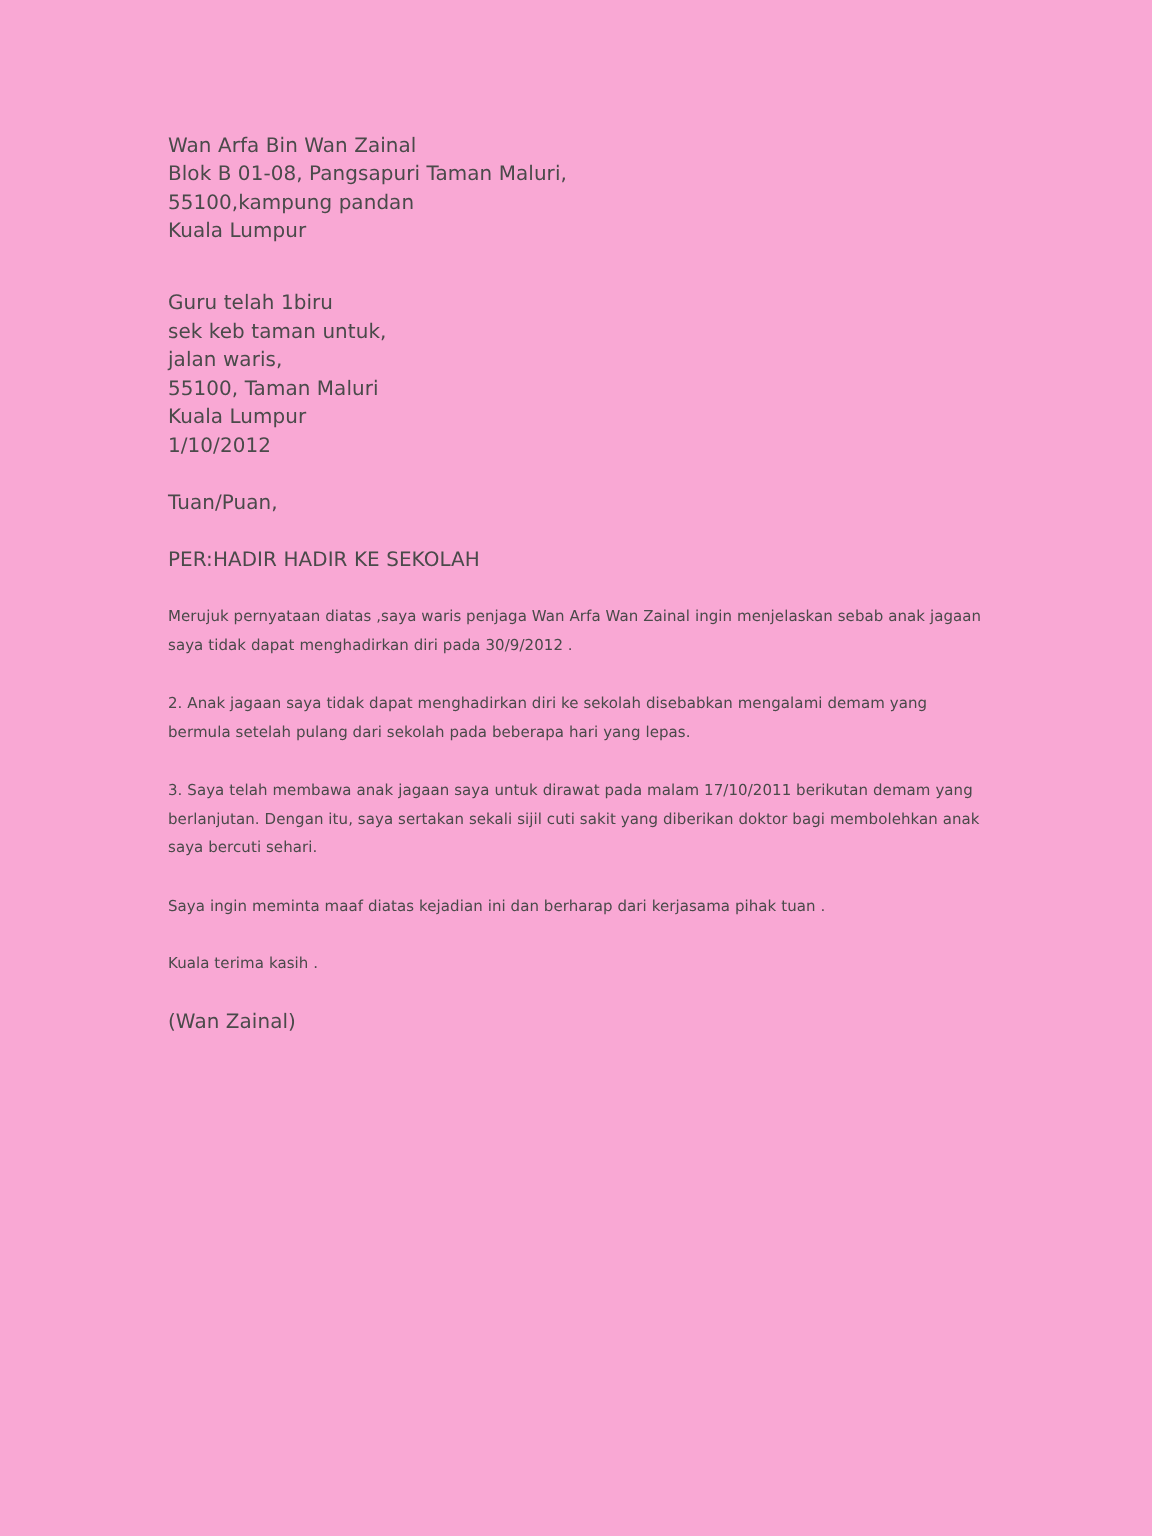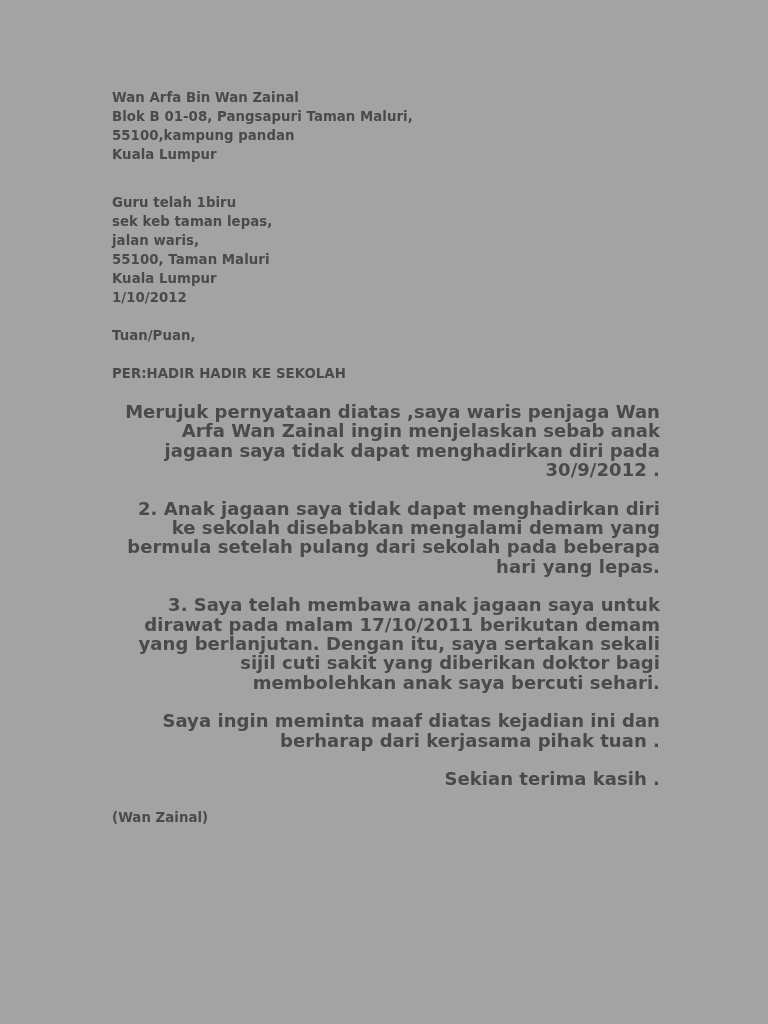--- a/index.html
+++ b/index.html
@@ -12,44 +12,43 @@
     width: 768px;
     height: 1024px;
     font-family: "DejaVu Sans", "Liberation Sans", sans-serif;
     color: #4a4a4a;
     overflow: hidden;
   }
   .page {
     position: relative;
     width: 768px;
     height: 1024px;
-    background: #a3a3a3;
+    background: #f9a8d4;
     box-sizing: border-box;
-    font-weight: bold;
   }
   .doc-body {
     position: absolute;
     left: 112px;
     top: 88px;
     width: 548px;
   }
   .line {
     font-size: 13.3px;
     line-height: 19px;
     white-space: pre-wrap;
     letter-spacing: 0.05px;
   }
   .block {
     margin: 0 0 0 0;
   }
   .para {
-    font-size: 18px;
+    font-size: 10px;
     line-height: 19.4px;
     margin: 0;
-    text-align: right;
+    text-align: left;
     letter-spacing: 0.05px;
   }
   .gap-line {
     height: 19px;
   }
   .gap-half {
     height: 10px;
   }
   .rule {
     font-size: 13.3px;
@@ -74,21 +73,21 @@
       <div class="line">Kuala Lumpur</div>
     </div>
 
     <div class="gap-half"></div>
 
 
     <div class="gap-line"></div>
 
     <div class="block">
       <div class="line">Guru telah 1biru</div>
-      <div class="line">sek keb taman lepas,</div>
+      <div class="line">sek keb taman untuk,</div>
       <div class="line">jalan waris,</div>
       <div class="line">55100, Taman Maluri</div>
       <div class="line">Kuala Lumpur</div>
       <div class="line">1/10/2012</div>
     </div>
 
     <div class="gap-line"></div>
 
     <div class="line">Tuan/Puan,</div>
 
@@ -107,21 +106,21 @@
     <div class="gap-line"></div>
 
     <p class="para">3. Saya telah membawa anak jagaan saya untuk dirawat pada malam 17/10/2011 berikutan demam yang berlanjutan. Dengan itu, saya sertakan sekali sijil cuti sakit yang diberikan doktor bagi membolehkan anak saya bercuti sehari.</p>
 
     <div class="gap-line"></div>
 
     <p class="para">Saya ingin meminta maaf diatas kejadian ini dan berharap dari kerjasama pihak tuan .</p>
 
     <div class="gap-line"></div>
 
-    <p class="para">Sekian terima kasih .</p>
+    <p class="para">Kuala terima kasih .</p>
 
     <div class="gap-line"></div>
 
     <div class="block">
       <div class="line">(Wan Zainal)</div>
     </div>
 
   </div>
 </div>
 

